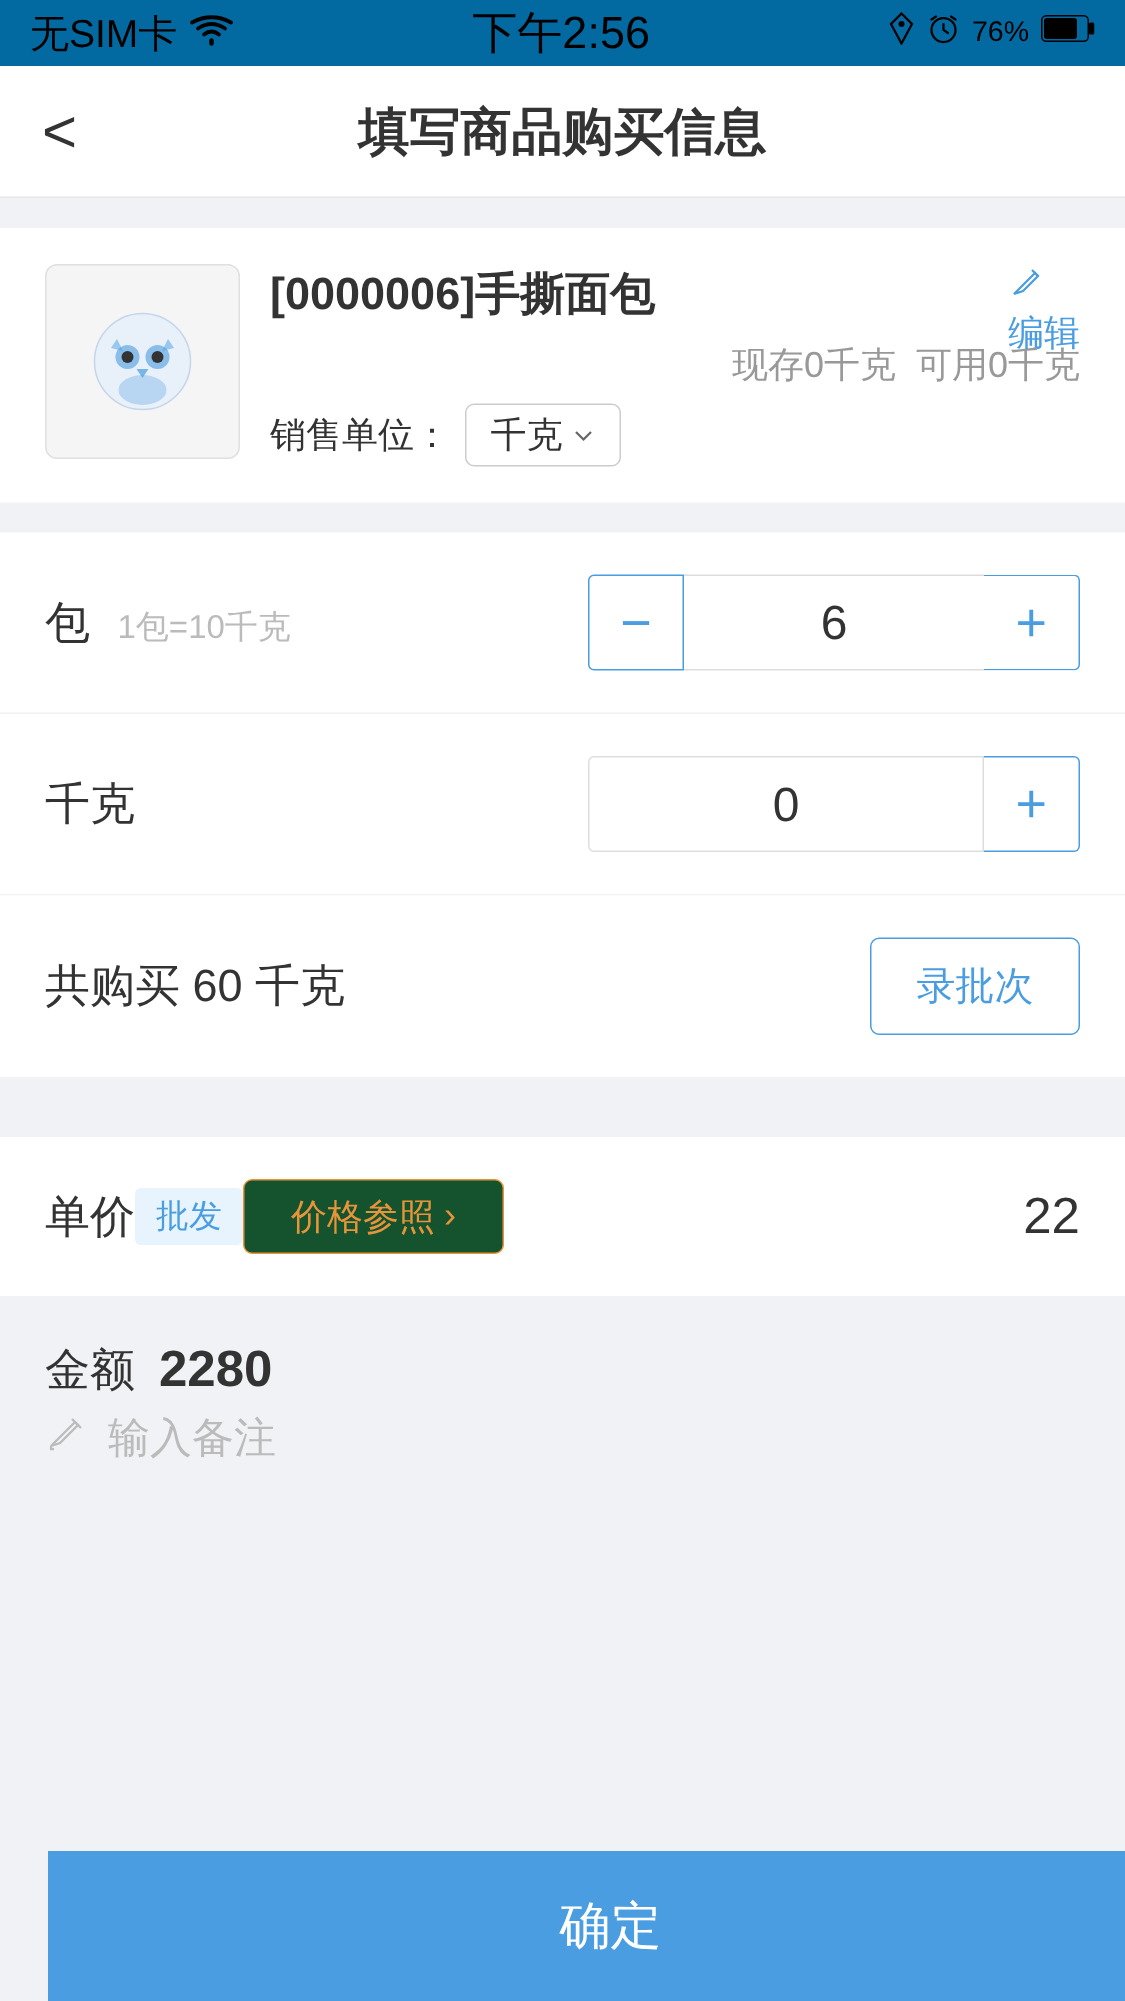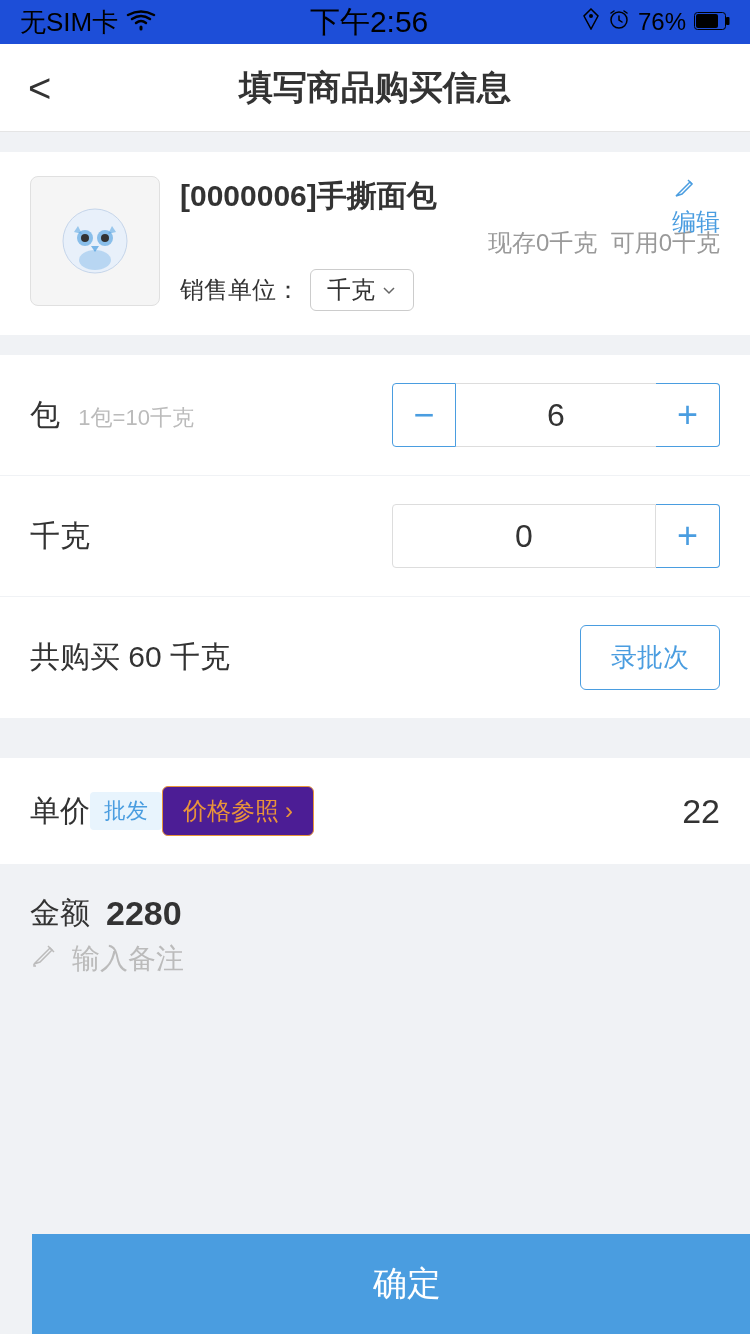--- a/index.html
+++ b/index.html
@@ -10,31 +10,31 @@
       font-family: -apple-system, "PingFang SC", "Helvetica Neue", Arial, sans-serif;
       background: #f0f2f5;
       font-size: 28px;
       color: #333;
     }
 
     
     .status-bar {
       width: 750px;
       height: 44px;
-      background: #1d4ed8;
+      background: #0369a1;
       display: flex;
       align-items: center;
       justify-content: space-between;
       padding: 0 20px;
       font-size: 26px;
       color: #000;
     }
     .status-left { display: flex; align-items: center; gap: 8px; }
     .status-center { font-size: 30px; font-weight: 500; }
-    .status-right { display: flex; align-items: center; gap: 8px; font-size: 24px; }
+    .status-right { display: flex; align-items: center; gap: 8px; font-size: 19px; }
 
     
     .nav-bar {
       width: 750px;
       height: 88px;
       background: #fff;
       border-bottom: 1px solid #e5e5e5;
       display: flex;
       align-items: center;
       justify-content: center;
@@ -237,23 +237,23 @@
       background: #e8f4fd;
       color: #4a9de0;
       font-size: 22px;
       padding: 4px 14px;
       border-radius: 4px;
     }
     .price-ref-btn {
       border: 1px solid #e8943a;
       color: #e8943a;
       font-size: 24px;
-      padding: 8px 20px;
+      padding: 8px 31px;
       border-radius: 6px;
-      background: #4c1d95;
+      background: #14532d;
       cursor: pointer;
       display: flex;
       align-items: center;
       gap: 6px;
     }
     .price-value {
       font-size: 34px;
       color: #333;
       font-weight: 500;
     }

